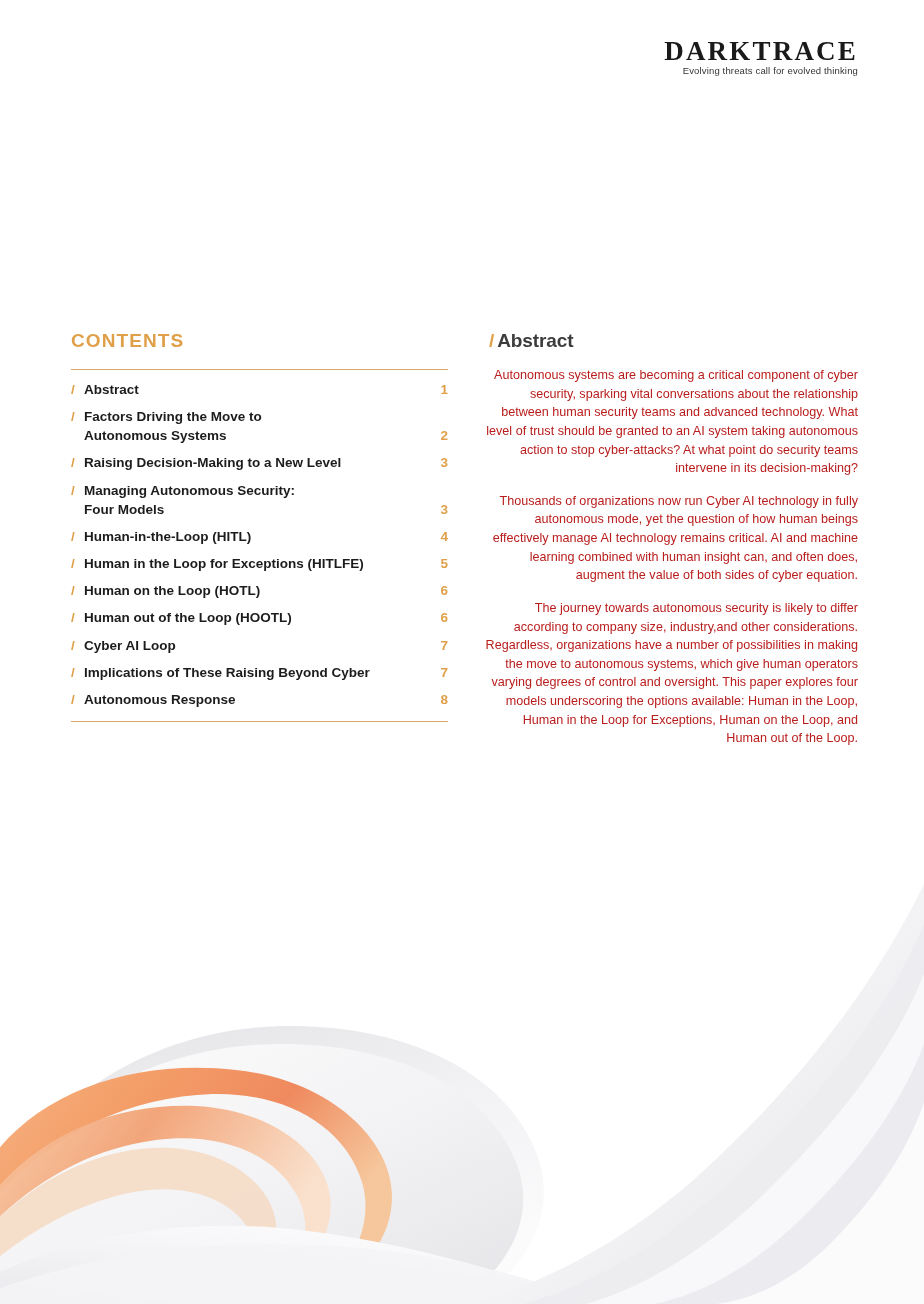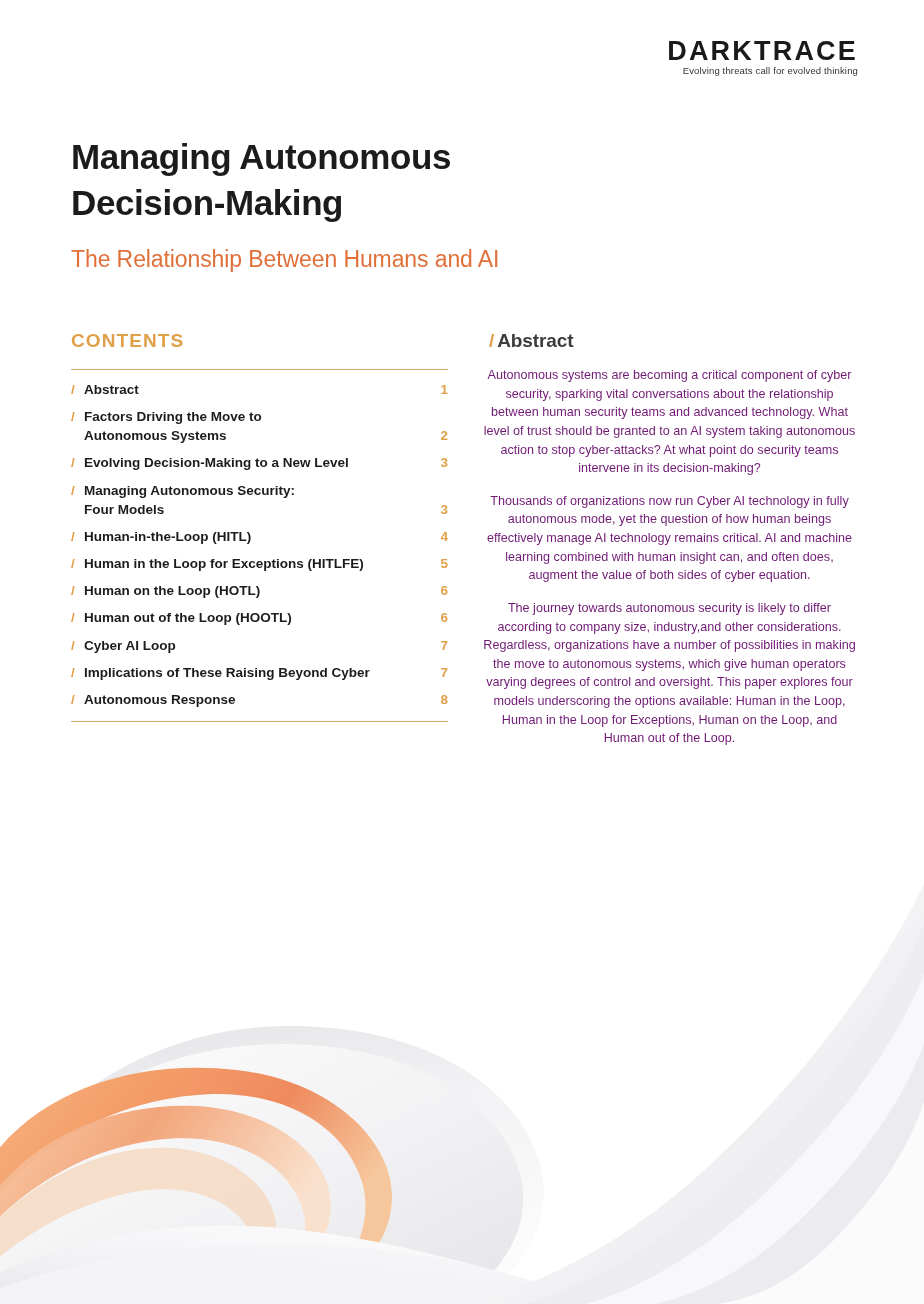--- a/index.html
+++ b/index.html
@@ -24,21 +24,21 @@
   }
 
   
   .logo-block {
     position: absolute;
     top: 38px;
     right: 66px;
     text-align: right;
   }
   .logo-wordmark {
-    font-family: Liberation Sans, sans-serif;
+    font-family: Liberation Serif, serif;
     font-size: 27px;
     font-weight: bold;
     letter-spacing: 2.2px;
     color: #1a1a1a;
     line-height: 1;
     white-space: nowrap;
   }
   .logo-tagline {
     font-size: 9.5px;
     letter-spacing: 0.15px;
@@ -145,22 +145,22 @@
   }
   .abstract-heading .slash {
     color: #e0a04a;
     font-weight: bold;
     margin-right: 3px;
   }
   .abstract p {
     margin: 0 0 14px 0;
     font-size: 12.6px;
     line-height: 1.48;
-    color: #701a75;
-    text-align: center;
+    color: #b91c1c;
+    text-align: right;
   }
 
   
   .artwork {
     position: absolute;
     left: 0;
     bottom: 0;
     width: 924px;
     height: 460px;
     overflow: hidden;
@@ -175,46 +175,39 @@
 
 <div class="page">
 
   <div class="logo-block">
     <div class="logo-wordmark">
       <span>DARKTRACE</span>
     </div>
     <div class="logo-tagline">Evolving threats call for evolved thinking</div>
   </div>
 
-  <div class="title-block">
-    <h1 class="doc-title">
-      <span>Managing Autonomous</span><br>
-      <span>Decision-Making</span>
-    </h1>
-    <div class="doc-subtitle">The Relationship Between Humans and AI</div>
-  </div>
 
   <div class="contents">
     <h2 class="contents-heading">CONTENTS</h2>
     <div class="toc-rule"></div>
     <ul class="toc-list">
       <li class="toc-item">
         <span class="toc-slash">/</span>
         <span class="toc-label">Abstract</span>
         <span class="toc-page">1</span>
       </li>
       <li class="toc-item two-line">
         <span class="toc-slash">/</span>
         <span class="toc-label">Factors Driving the Move to
 Autonomous Systems</span>
         <span class="toc-page">2</span>
       </li>
       <li class="toc-item">
         <span class="toc-slash">/</span>
-        <span class="toc-label">Evolving Decision-Making to a New Level</span>
+        <span class="toc-label">Raising Decision-Making to a New Level</span>
         <span class="toc-page">3</span>
       </li>
       <li class="toc-item two-line">
         <span class="toc-slash">/</span>
         <span class="toc-label">Managing Autonomous Security:
 Four Models</span>
         <span class="toc-page">3</span>
       </li>
       <li class="toc-item">
         <span class="toc-slash">/</span>

